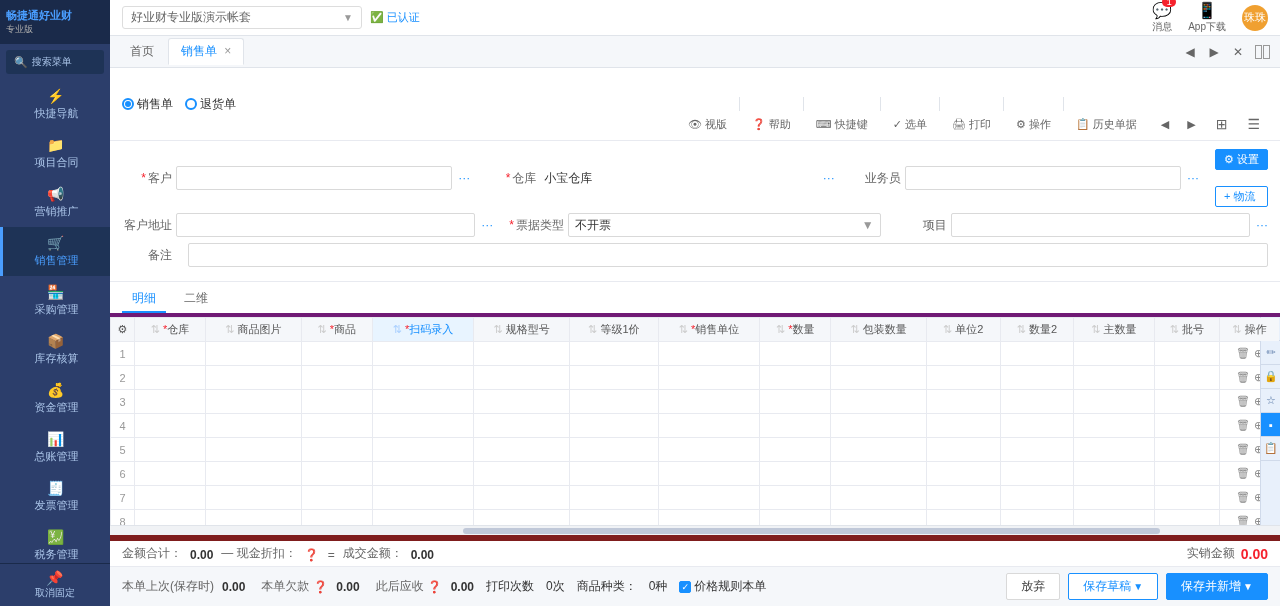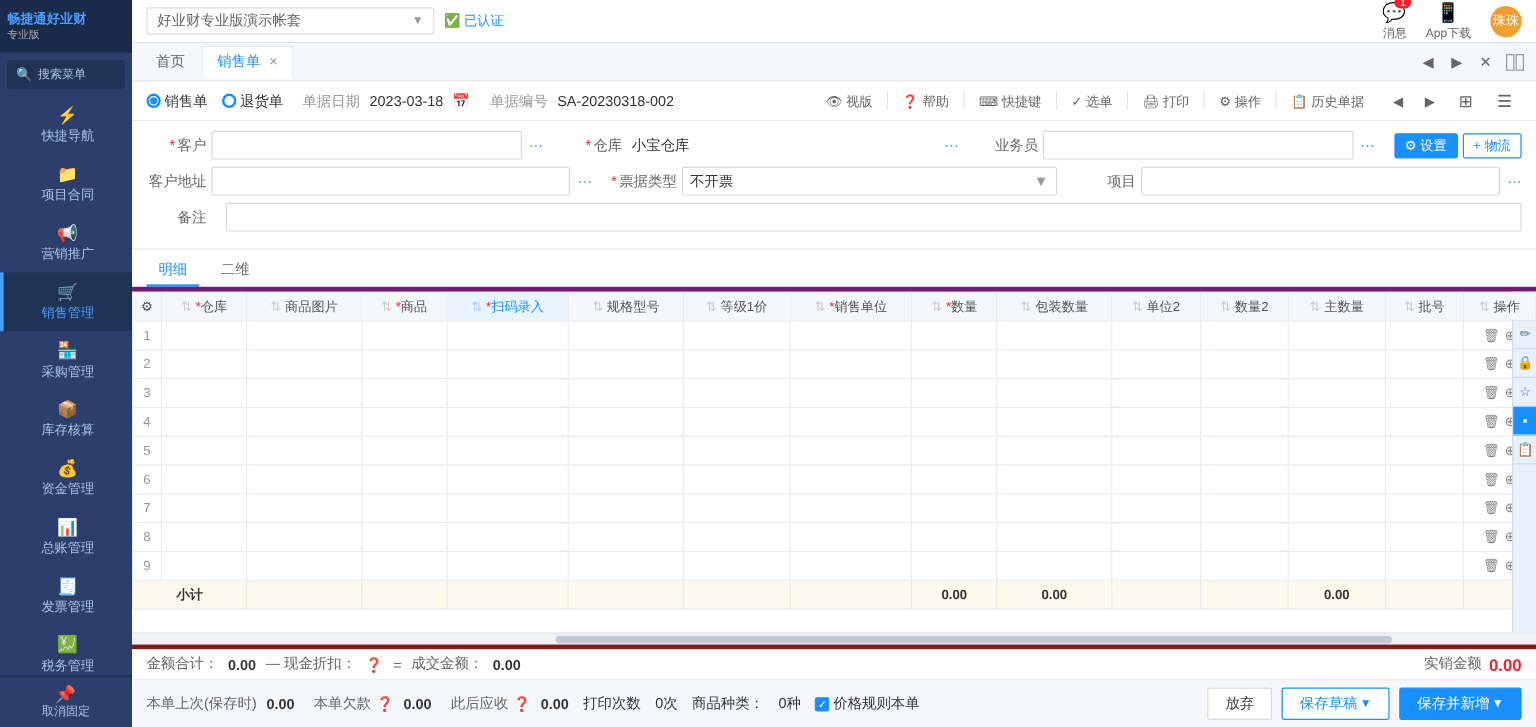--- a/index.html
+++ b/index.html
@@ -47,21 +47,21 @@
     
     .form-header { padding: 6px 12px; border-bottom: 1px solid #e8eaf0; display: flex; align-items: center; gap: 16px; }
     .radio-group { display: flex; gap: 12px; align-items: center; }
     .radio-item { display: flex; align-items: center; gap: 3px; cursor: pointer; font-size: 12px; }
     .radio-dot { width: 12px; height: 12px; border-radius: 50%; border: 2px solid #1890ff; display: flex; align-items: center; justify-content: center; }
     .radio-dot.checked::after { content: ''; width: 6px; height: 6px; background: #1890ff; border-radius: 50%; }
     .form-meta { display: flex; align-items: center; gap: 8px; color: #666; font-size: 12px; }
     .form-meta-label { color: #999; }
     .form-meta-value { color: #333; }
     .toolbar { margin-left: auto; display: flex; align-items: center; gap: 4px; }
-    .toolbar-btn { padding: 2px 8px; font-size: 11px; color: #666; cursor: pointer; display: flex; align-items: center; gap: 2px; }
+    .toolbar-btn { padding: 2px 8px; font-size: 11px; color: #666; cursor: pointer; display: flex; align-items: center; gap: 2px; margin-top: 40px; }
     .toolbar-divider { width: 1px; height: 14px; background: #e0e4ea; }
 
     
     .form-fields { padding: 8px 12px; border-bottom: 1px solid #e8eaf0; }
     .form-row { display: flex; align-items: center; gap: 16px; margin-bottom: 6px; }
     .field-group { display: flex; align-items: center; gap: 4px; flex: 1; }
     .field-label { color: #666; font-size: 12px; min-width: 50px; text-align: right; }
     .field-label.required::before { content: '*'; color: #f5222d; margin-right: 2px; }
     .field-input { flex: 1; border: 1px solid #d9d9d9; border-radius: 2px; padding: 3px 6px; font-size: 12px; height: 24px; }
     .field-dots { color: #1890ff; cursor: pointer; font-size: 12px; margin-left: 2px; }
@@ -79,21 +79,21 @@
     .data-table { width: 100%; border-collapse: collapse; font-size: 11px; }
     .data-table th { background: #f5f7fa; border: 1px solid #e8eaf0; padding: 4px 6px; text-align: center; white-space: nowrap; color: #555; font-weight: normal; position: sticky; top: 0; z-index: 2; }
     .data-table td { border: 1px solid #e8eaf0; padding: 3px 4px; height: 24px; text-align: center; color: #333; }
     .data-table td.num-col { color: #999; }
     .data-table .subtotal-row td { background: #fef9ec; font-weight: bold; }
     .th-highlight { background: #e8f4ff !important; color: #1890ff !important; }
     .col-actions { display: flex; align-items: center; justify-content: center; gap: 4px; }
     .col-actions span { cursor: pointer; color: #888; }
 
     
-    .summary-bar { background: #fff; border-top: 4px solid #7f1d1d; padding: 4px 12px; display: flex; align-items: center; gap: 8px; font-size: 12px; color: #666; }
+    .summary-bar { background: #fff; border-top: 6px solid #7f1d1d; padding: 4px 12px; display: flex; align-items: flex-end; gap: 8px; font-size: 12px; color: #666; }
     .summary-bar .real-amount { margin-left: auto; display: flex; align-items: center; gap: 6px; }
     .amount-val { color: #333; font-weight: bold; }
 
     
     .action-bar { background: #f5f7fa; border-top: 1px solid #e8eaf0; padding: 6px 12px; display: flex; align-items: center; gap: 12px; font-size: 12px; }
     .action-info { color: #666; display: flex; gap: 16px; }
     .action-info-item { display: flex; align-items: center; gap: 4px; }
     .action-right { margin-left: auto; display: flex; align-items: center; gap: 8px; }
     .btn { padding: 4px 14px; border-radius: 2px; cursor: pointer; font-size: 12px; border: 1px solid transparent; }
     .btn-default { background: #fff; border-color: #d9d9d9; color: #404040; }
@@ -225,27 +225,20 @@
     <div class="form-header">
       <div class="radio-group">
         <label class="radio-item">
           <div class="radio-dot checked"></div>
           <span>销售单</span>
         </label>
         <label class="radio-item">
           <div class="radio-dot"></div>
           <span>退货单</span>
         </label>
-      </div>
-      <div class="form-meta">
-        <span class="form-meta-label">单据日期</span>
-        <span class="form-meta-value">2023-03-18</span>
-        <span style="color:#1890ff;cursor:pointer;">📅</span>
-        <span class="form-meta-label" style="margin-left:8px;">单据编号</span>
-        <span class="form-meta-value">SA-20230318-002</span>
       </div>
       <div class="toolbar">
         <span class="toolbar-btn">👁 视版</span>
         <span class="toolbar-divider"></span>
         <span class="toolbar-btn">❓ 帮助</span>
         <span class="toolbar-divider"></span>
         <span class="toolbar-btn">⌨ 快捷键</span>
         <span class="toolbar-divider"></span>
         <span class="toolbar-btn">✓ 选单</span>
         <span class="toolbar-divider"></span>
@@ -273,21 +266,21 @@
         <div class="field-group">
           <span class="field-label required">仓库</span>
           <span class="field-value" style="margin-left:4px;">小宝仓库</span>
           <span class="field-dots" style="margin-left:auto;">···</span>
         </div>
         <div class="field-group">
           <span class="field-label">业务员</span>
           <input class="field-input" style="width: 180px;">
           <span class="field-dots">···</span>
         </div>
-        <div style="display:flex;gap:4px;flex-shrink:0;">
+        <div style="display:flex;gap:16px;flex-shrink:0;flex-direction:column;">
           <div class="btn btn-primary" style="font-size:11px;padding:2px 8px;">⚙ 设置</div>
           <div class="btn btn-default" style="font-size:11px;padding:2px 8px;color:#1890ff;border-color:#1890ff;">+ 物流</div>
         </div>
       </div>
       <div class="form-row">
         <div class="field-group">
           <span class="field-label">客户地址</span>
           <input class="field-input" style="width: 180px;">
           <span class="field-dots">···</span>
         </div>

